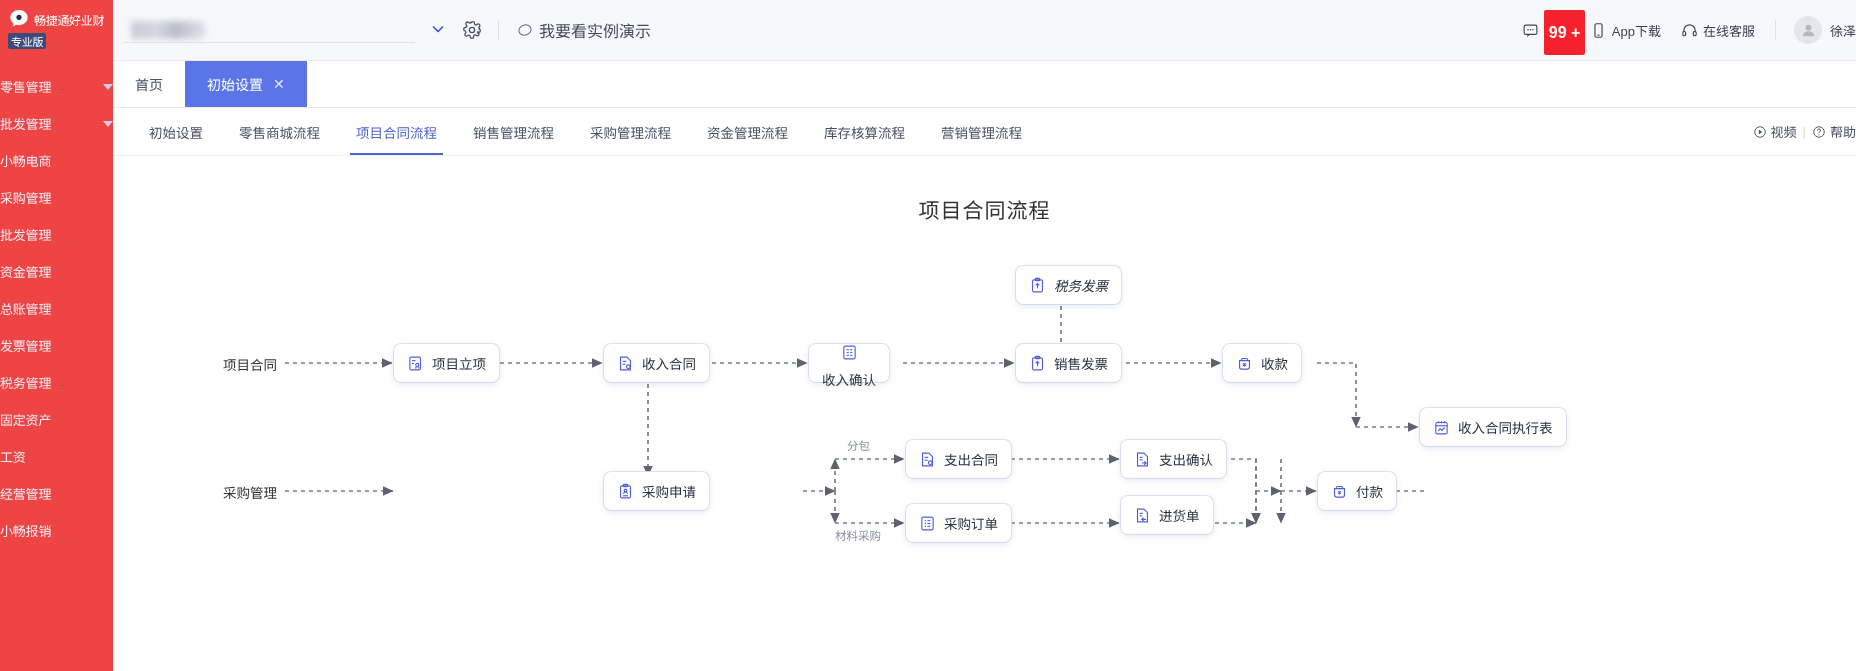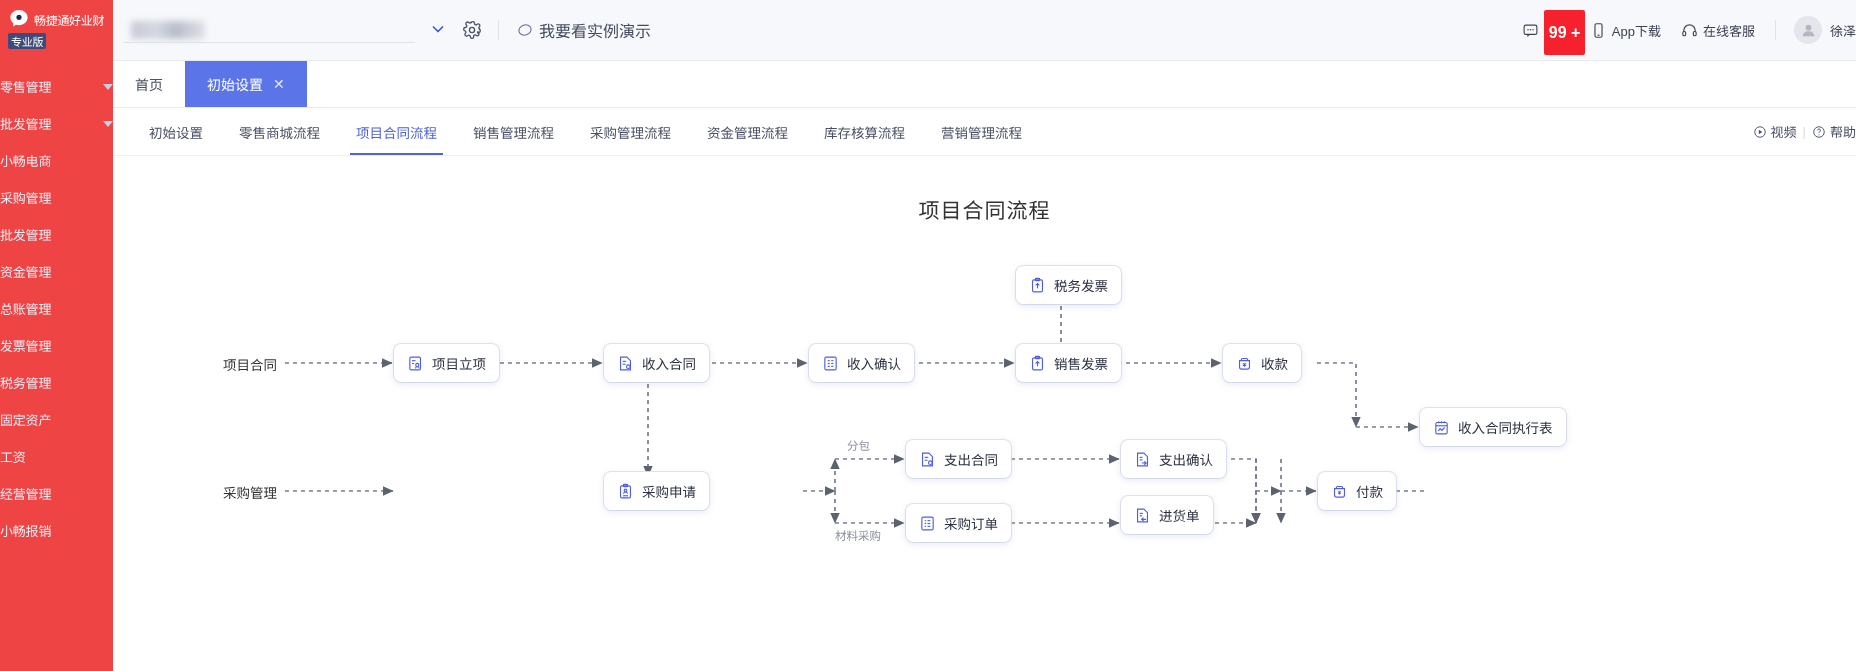--- a/index.html
+++ b/index.html
@@ -495,42 +495,42 @@
         </div>
         <div class="node" style="left: 491px; top: 188px;">
           <span class="nico"><svg viewBox="0 0 24 24" fill="none" stroke="#4f5ee0" stroke-width="1.6">
               <path d="M5 3h9l5 5v13H5z"></path>
               <line x1="8" y1="9" x2="13" y2="9"></line>
               <line x1="8" y1="13" x2="12" y2="13"></line>
               <circle cx="16" cy="16.5" r="2.6"></circle>
             </svg></span>
           <span>收入合同</span>
         </div>
-        <div class="node" style="left: 696px; top: 188px;">
+        <div class="node" style="left: 696px; top: 188px; flex-direction: column;">
           <span class="nico"><svg viewBox="0 0 24 24" fill="none" stroke="#4f5ee0" stroke-width="1.6">
               <rect x="4" y="3" width="16" height="18" rx="2"></rect>
               <line x1="8" y1="8" x2="11" y2="8"></line>
               <line x1="13" y1="8" x2="16" y2="8"></line>
               <line x1="8" y1="12" x2="11" y2="12"></line>
               <line x1="13" y1="12" x2="16" y2="12"></line>
               <line x1="8" y1="16" x2="11" y2="16"></line>
               <line x1="13" y1="16" x2="16" y2="16"></line>
             </svg></span>
           <span>收入确认</span>
         </div>
         <div class="node" style="left: 903px; top: 188px;">
           <span class="nico"><svg viewBox="0 0 24 24" fill="none" stroke="#4f5ee0" stroke-width="1.6">
               <rect x="5" y="4" width="14" height="17" rx="2"></rect>
               <rect x="9" y="2" width="6" height="3.2" rx="1"></rect>
               <path d="M12 16V9.5"></path>
               <path d="M9.4 11.8 12 9.2l2.6 2.6"></path>
             </svg></span>
           <span>销售发票</span>
         </div>
-        <div class="node" style="left: 903px; top: 110px;">
+        <div class="node" style="left: 903px; top: 110px; font-style: italic;">
           <span class="nico"><svg viewBox="0 0 24 24" fill="none" stroke="#4f5ee0" stroke-width="1.6">
               <rect x="5" y="4" width="14" height="17" rx="2"></rect>
               <rect x="9" y="2" width="6" height="3.2" rx="1"></rect>
               <path d="M12 16V9.5"></path>
               <path d="M9.4 11.8 12 9.2l2.6 2.6"></path>
             </svg></span>
           <span>税务发票</span>
         </div>
         <div class="node" style="left: 1110px; top: 188px;">
           <span class="nico"><svg viewBox="0 0 24 24" fill="none" stroke="#4f5ee0" stroke-width="1.6">

